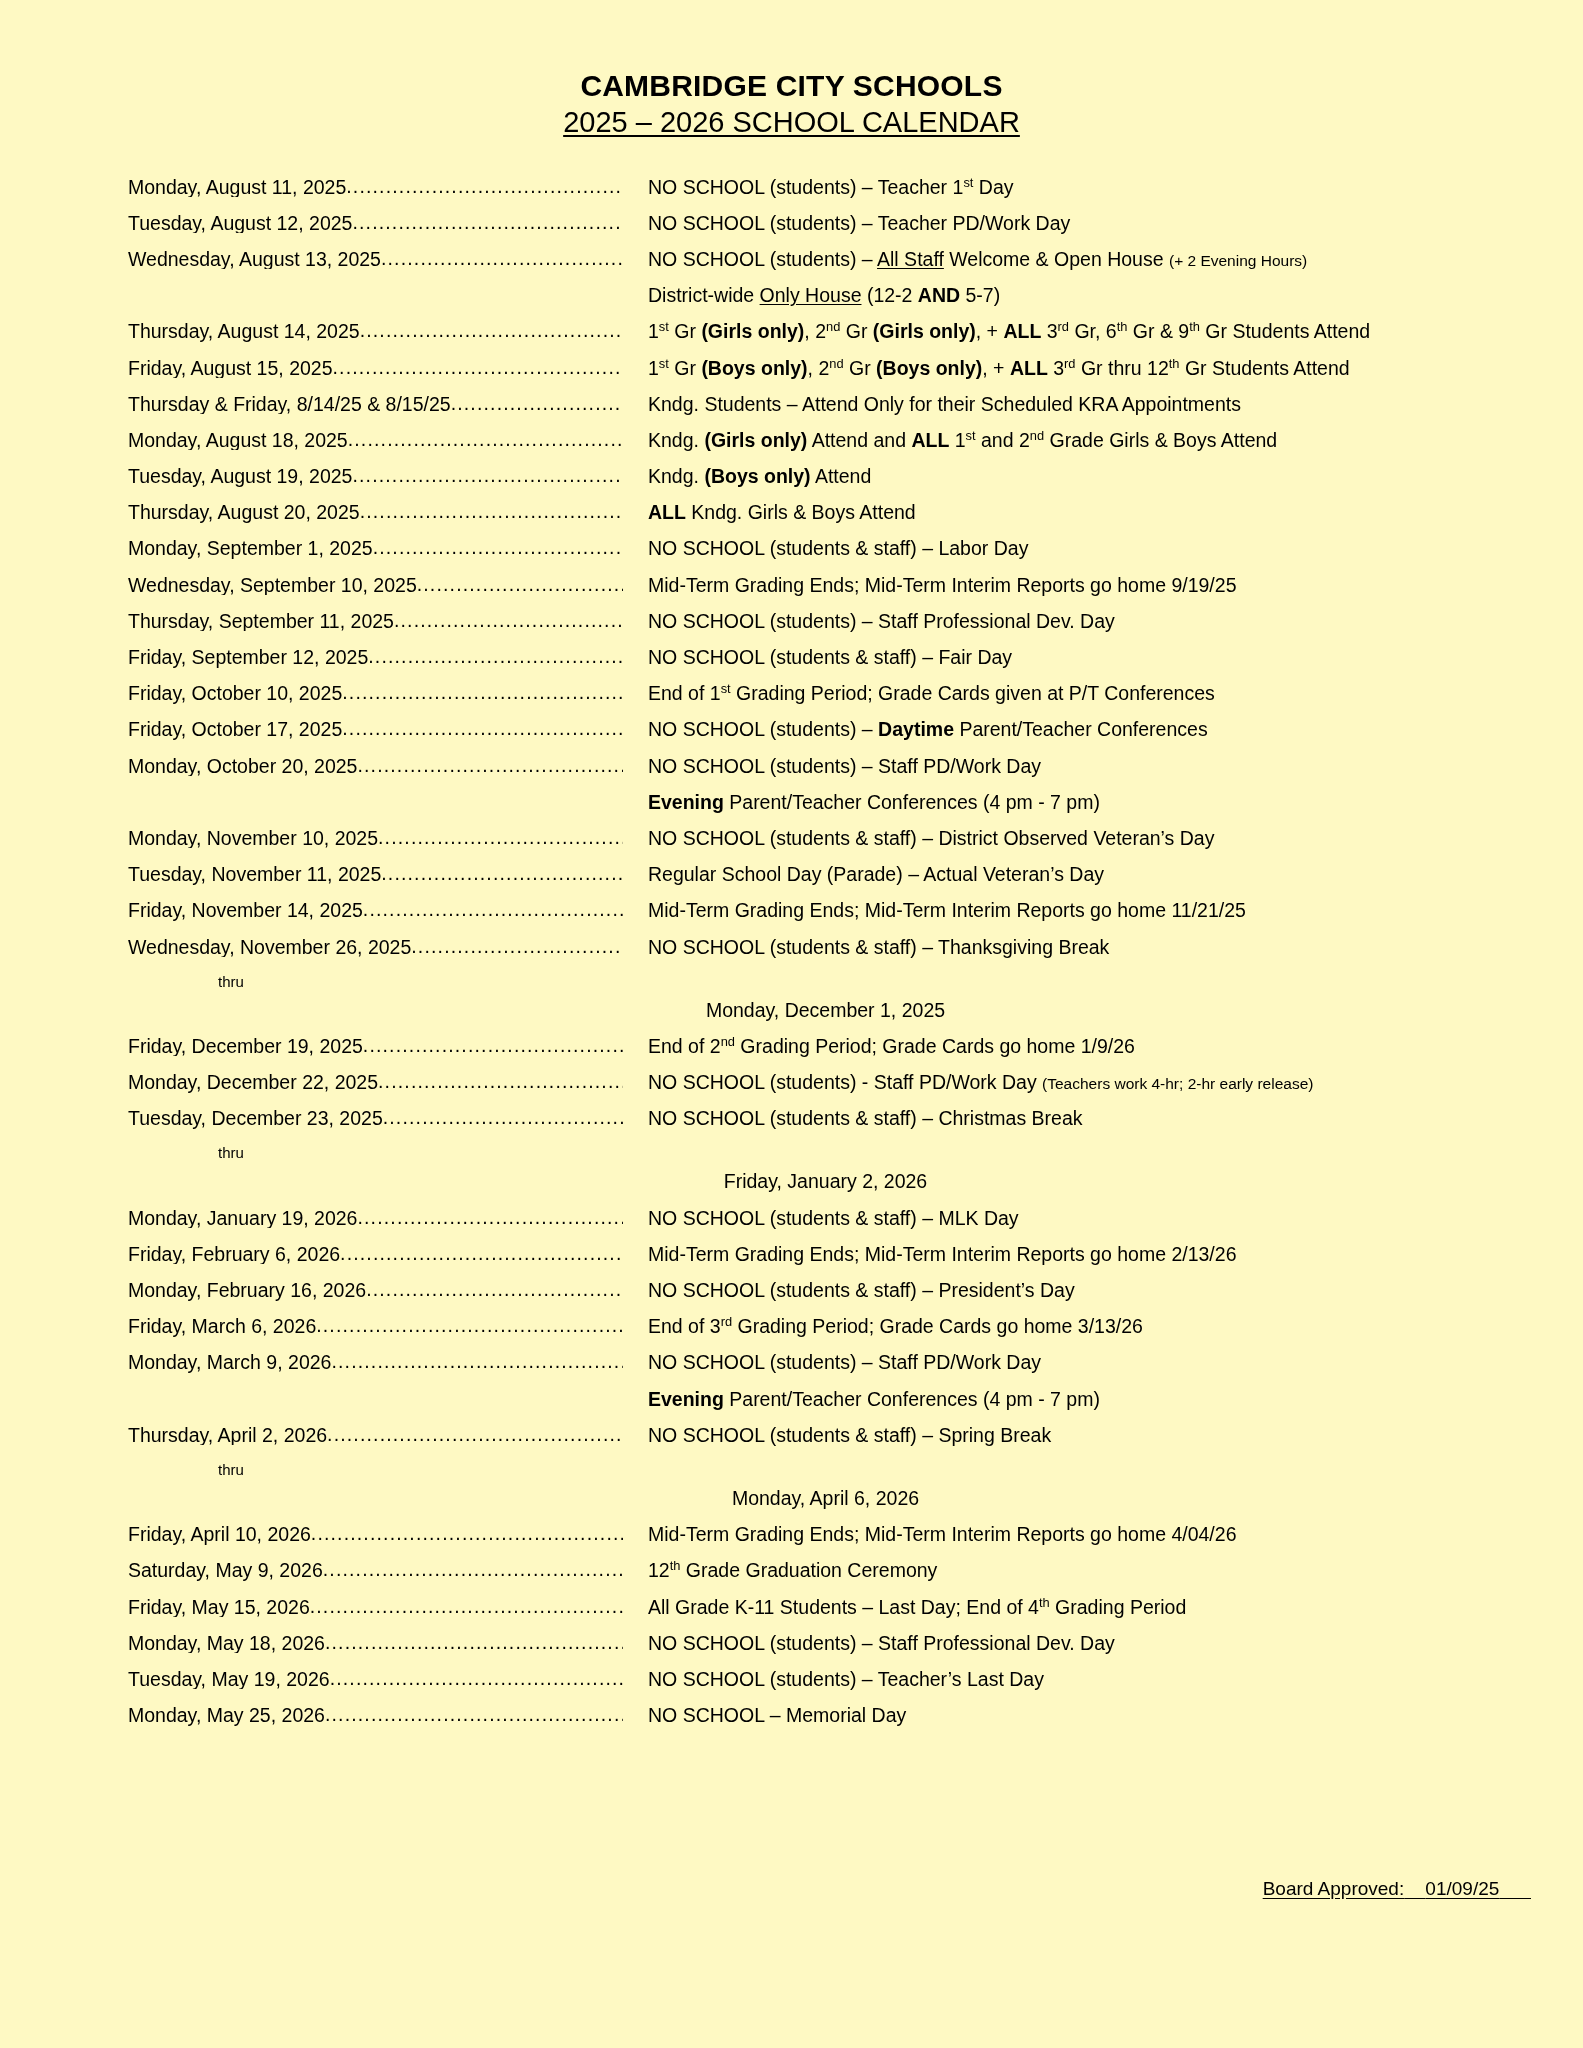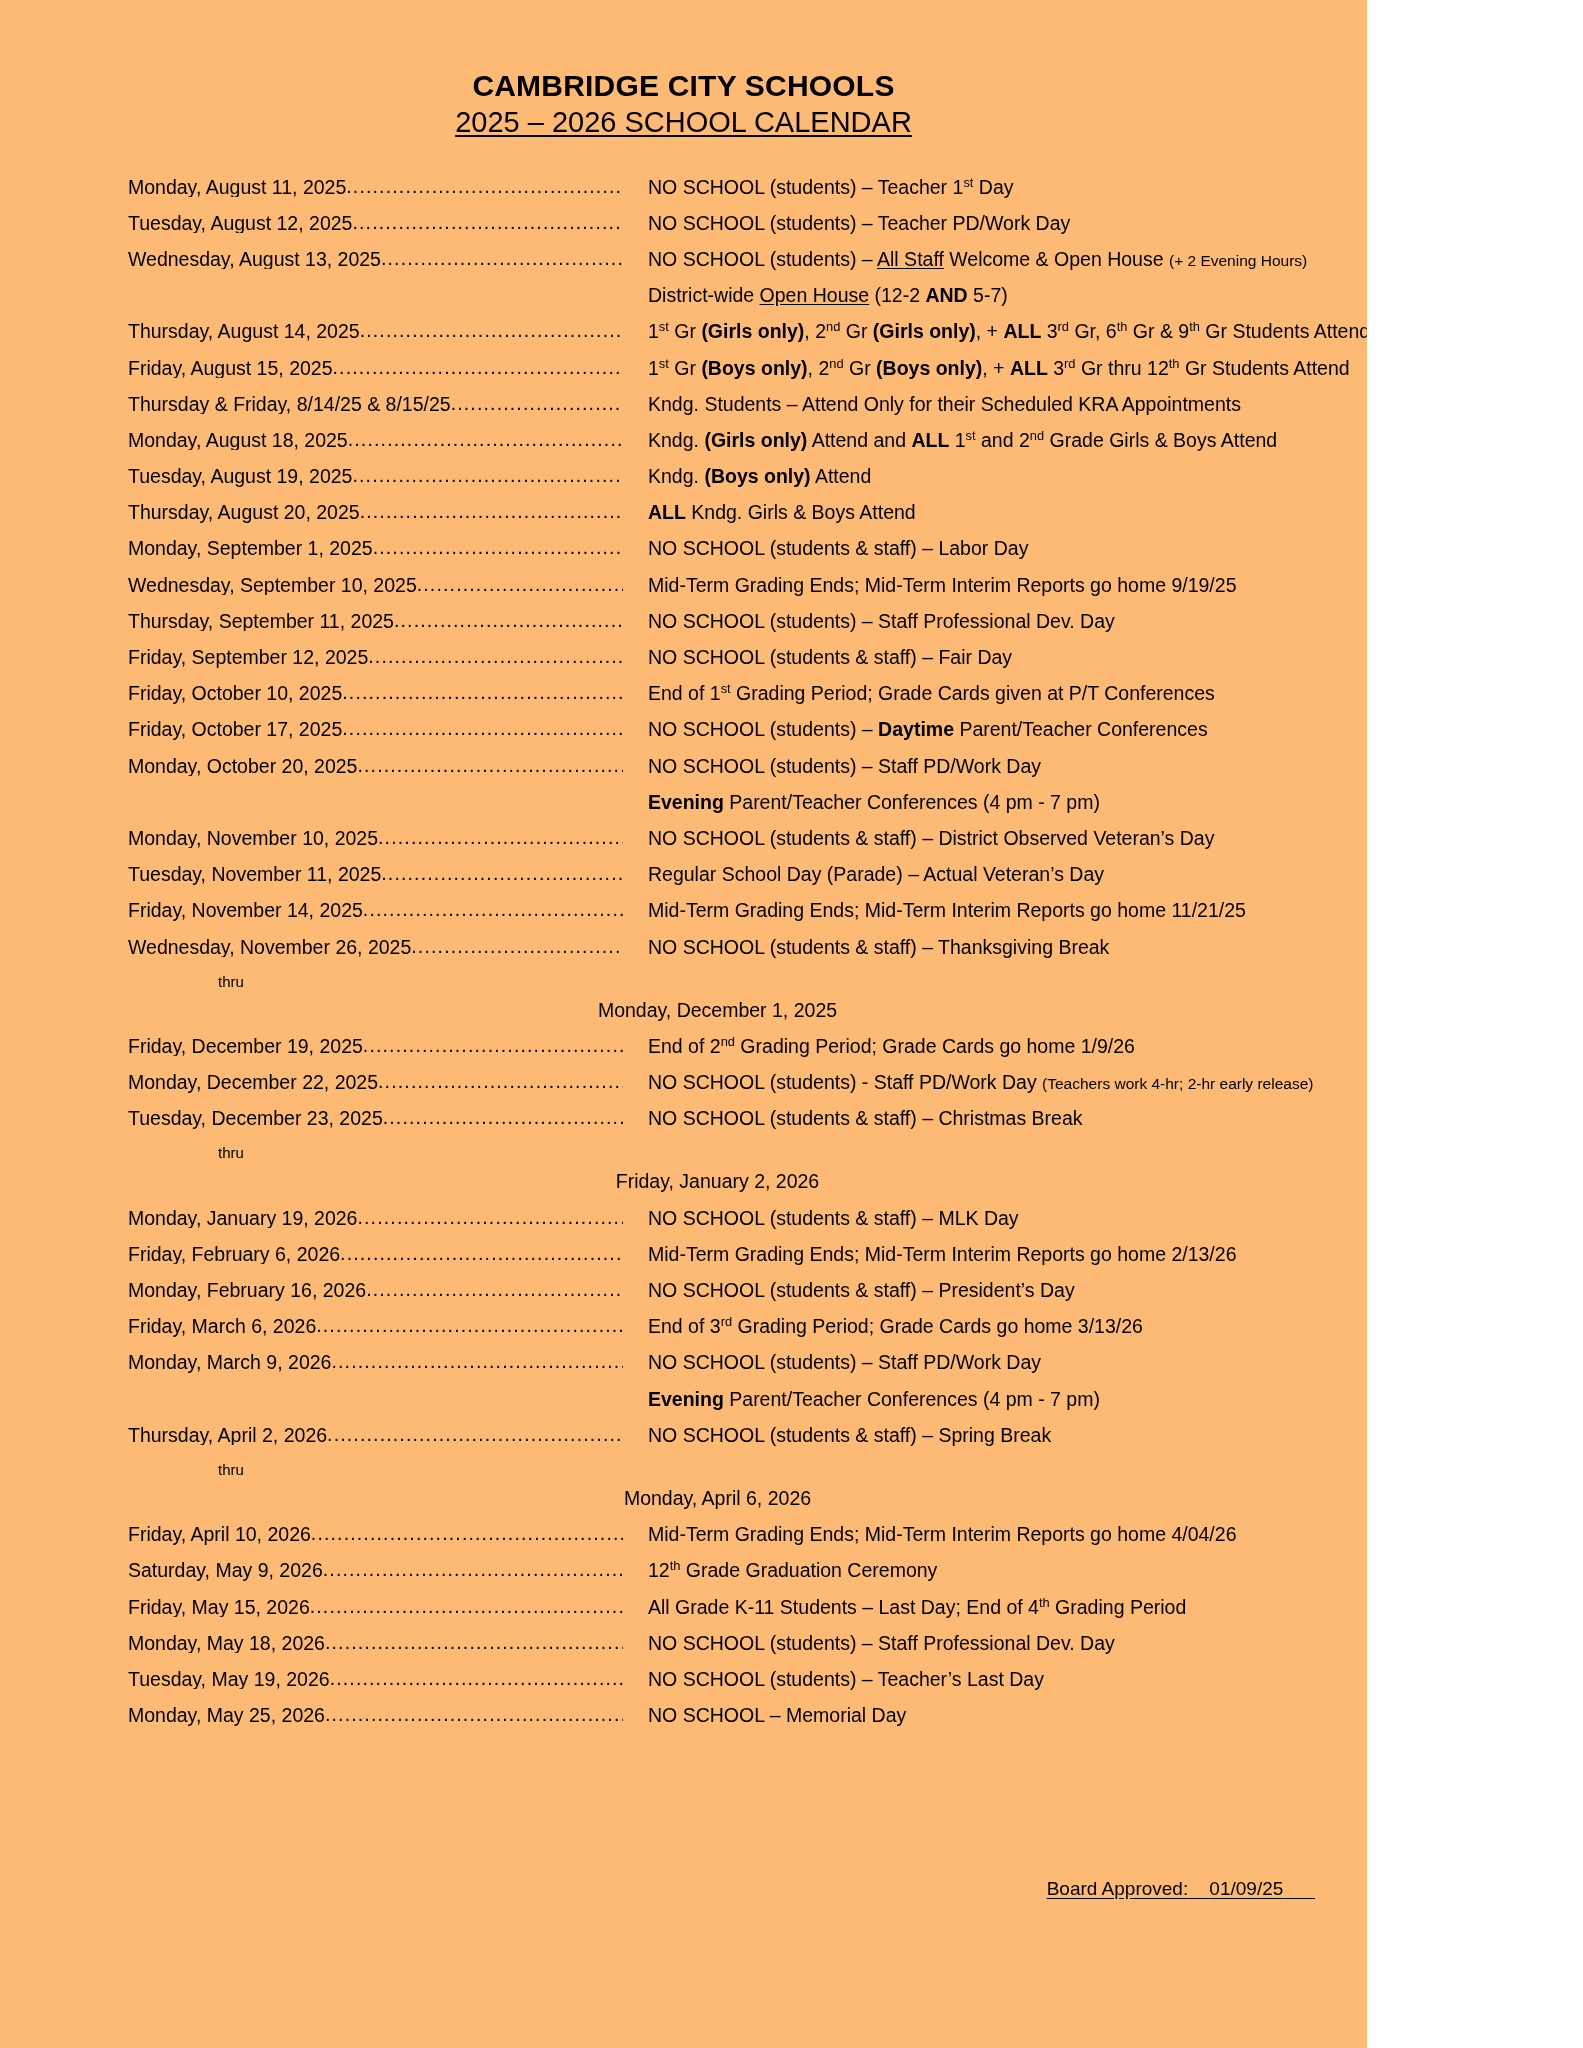--- a/index.html
+++ b/index.html
@@ -7,23 +7,23 @@
     margin: 0;
     padding: 0;
     background: #ffffff;
   }
   body {
     font-family: "Liberation Sans", sans-serif;
     color: #000000;
   }
   .page {
     position: relative;
-    width: 1367px;
+    width: 1583px;
     height: 2048px;
-    background: #fdba74;
+    background: #fef9c3;
     box-sizing: border-box;
     overflow: hidden;
   }
 
   
   .doc-header {
     text-align: center;
     padding-top: 68px;
   }
   .doc-title {
@@ -163,21 +163,21 @@
           <span class="date">Wednesday, August 13, 2025</span>
           <span class="leader"></span>
         </div>
         <div class="desc">NO SCHOOL (students) – <span class="u">All Staff</span> Welcome &amp; Open House <span class="small">(+ 2 Evening Hours)</span></div>
       </div>
       <div class="entry cont">
         <div class="datecell">
           <span class="date"></span>
           <span class="leader"></span>
         </div>
-        <div class="desc">District-wide <span class="u">Open House</span> (12-2 <b>AND</b> 5-7)</div>
+        <div class="desc">District-wide <span class="u">Only House</span> (12-2 <b>AND</b> 5-7)</div>
       </div>
       <div class="entry">
         <div class="datecell">
           <span class="date">Thursday, August 14, 2025</span>
           <span class="leader"></span>
         </div>
         <div class="desc">1<sup>st</sup> Gr <b>(Girls only)</b>, 2<sup>nd</sup> Gr <b>(Girls only)</b>, + <b>ALL</b> 3<sup>rd</sup> Gr, 6<sup>th</sup> Gr &amp; 9<sup>th</sup> Gr Students Attend</div>
       </div>
       <div class="entry">
         <div class="datecell">

